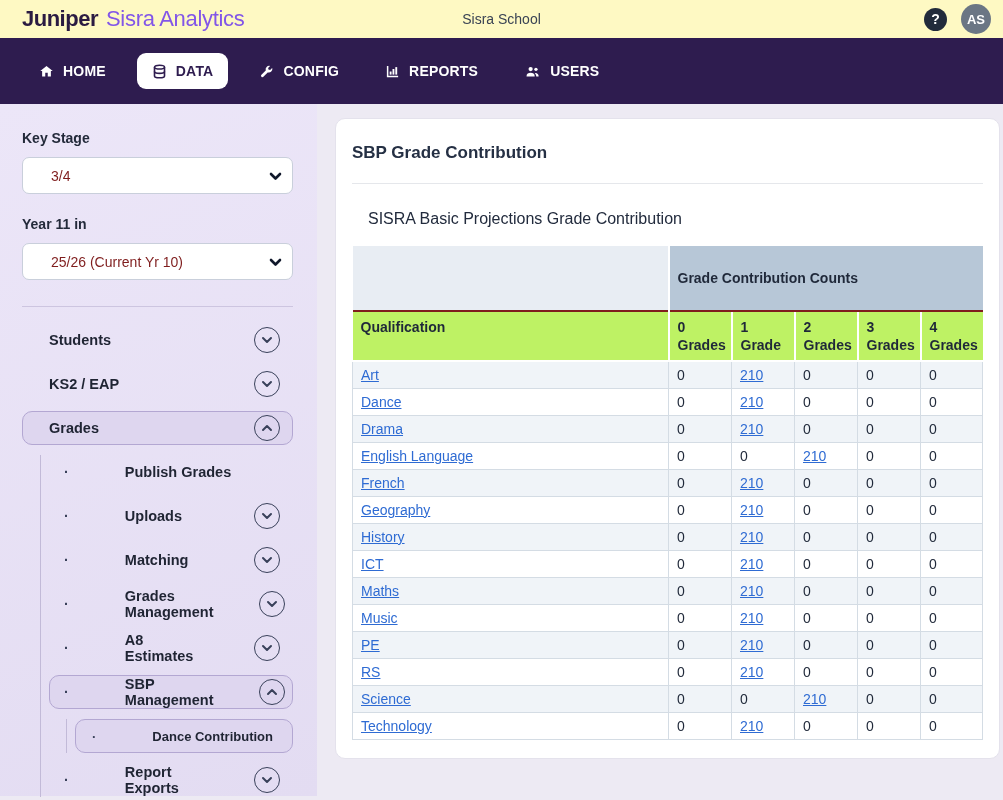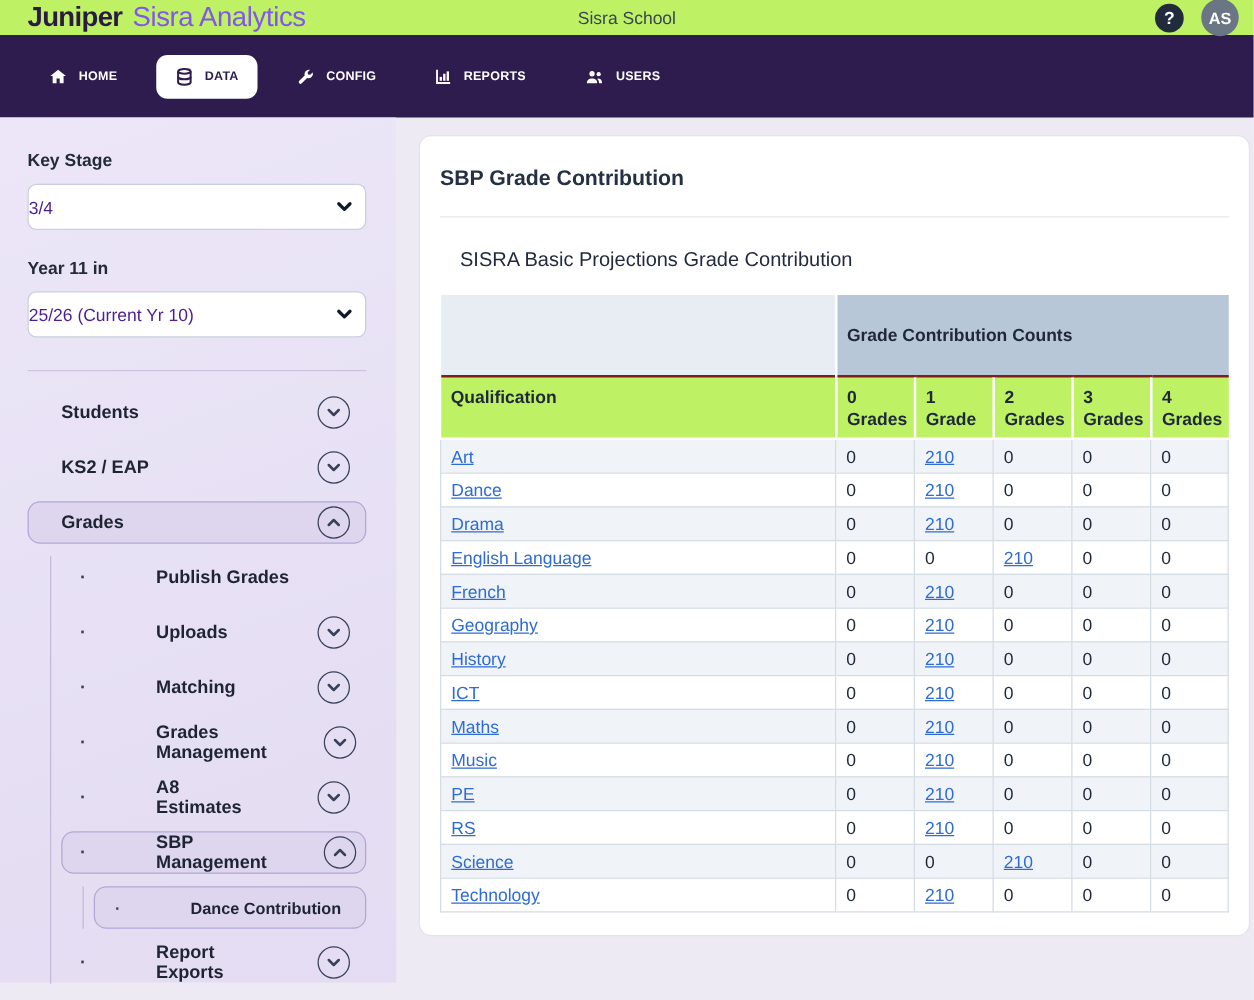--- a/index.html
+++ b/index.html
@@ -1,51 +1,51 @@
 <!DOCTYPE html>
 <html><head>
 <meta charset="utf-8">
 <style>
   * { margin:0; padding:0; box-sizing:border-box; }
   html,body { width:1003px; height:800px; overflow:hidden;
     font-family:"Liberation Sans",sans-serif; background:#edeaf3; }
 
   
-  .topbar { height:28px; background:#bef264; display:flex; align-items:center;
+  .topbar { height:38px; background:#fef9c3; display:flex; align-items:center;
     position:relative; padding:0 12px 0 22px; }
   .brand { font-size:22px; font-weight:800; color:#2b1b42; letter-spacing:-.5px; }
   .product { font-size:22px; font-weight:500; color:#8256e8; margin-left:8px; letter-spacing:-.3px; }
   .school { position:absolute; left:50%; transform:translateX(-50%);
     font-size:14px; color:#3a4354; }
   .topbar-right { margin-left:auto; display:flex; align-items:center; gap:14px; }
   .help { width:23px; height:23px; border-radius:50%; background:#222b3b; color:#fff;
     font-weight:700; font-size:14px; display:flex; align-items:center; justify-content:center; cursor:pointer; }
   .avatar { width:30px; height:30px; border-radius:50%; background:#6b7684; color:#fff;
     font-weight:700; font-size:13px; display:flex; align-items:center; justify-content:center; cursor:pointer; }
 
   
   .nav { height:66px; background:#2e1c4f; display:flex; align-items:center;
     padding-left:24px; gap:16px; }
-  .nav-item { display:flex; align-items:center; gap:9px; color:#fff; font-size:10px;
+  .nav-item { display:flex; align-items:flex-end; gap:9px; color:#fff; font-size:14px;
     font-weight:700; letter-spacing:.2px; padding:10px 15px; border-radius:9px; cursor:pointer; }
   .nav-item.active { background:#fff; color:#2e1c4f; }
   .nav-item svg { display:block; }
 
   
   .layout { display:flex; height:692px; }
   .sidebar { width:317px; flex-shrink:0; padding:26px 24px 0 22px;
     background:linear-gradient(160deg,#ece6f8 0%,#e3dcf2 100%); }
   .main { flex:1; padding:14px 15px 0 18px; }
 
   
   .side-label { font-size:14px; font-weight:700; color:#232a3a; margin-bottom:11px; }
   .select-wrap { position:relative; margin-bottom:22px; }
   .select-wrap select { width:100%; height:37px; appearance:none; -webkit-appearance:none;
     border:1px solid #c9cfdb; border-radius:7px; background:#fff;
-    font:14px "Liberation Sans",sans-serif; color:#4c1d95; padding:0 32px 0 0; cursor:pointer; }
+    font:14px "Liberation Sans",sans-serif; color:#7f1d1d; padding:0 32px 0 28px; cursor:pointer; }
   .select-chev { position:absolute; right:11px; top:50%; transform:translateY(-50%); pointer-events:none; }
   .side-divider { border:none; border-top:1px solid #cdc5e0; margin:26px 0 16px; }
 
   .tree-item { display:flex; align-items:center; height:34px; margin-bottom:10px;
     border-radius:10px; color:#1f2433; font-size:14.5px; font-weight:700; cursor:pointer;
     padding:0 12px 0 26px; border:1px solid transparent;gap:46px; }
   .tree-item .lbl { flex:1; }
   .tree-item.active { background:#ded6ef; border-color:#b3a7d2; }
   .chev-btn { width:26px; height:26px; border:1.5px solid #39415a; border-radius:50%;
     display:flex; align-items:center; justify-content:center; flex-shrink:0; cursor:pointer; }

